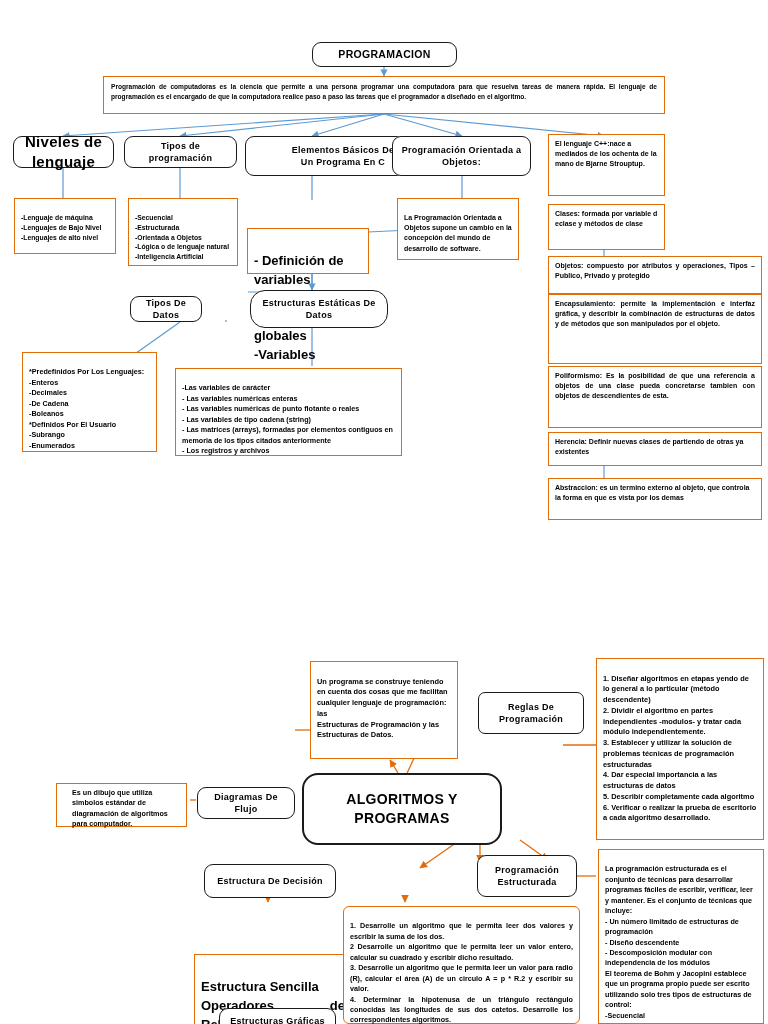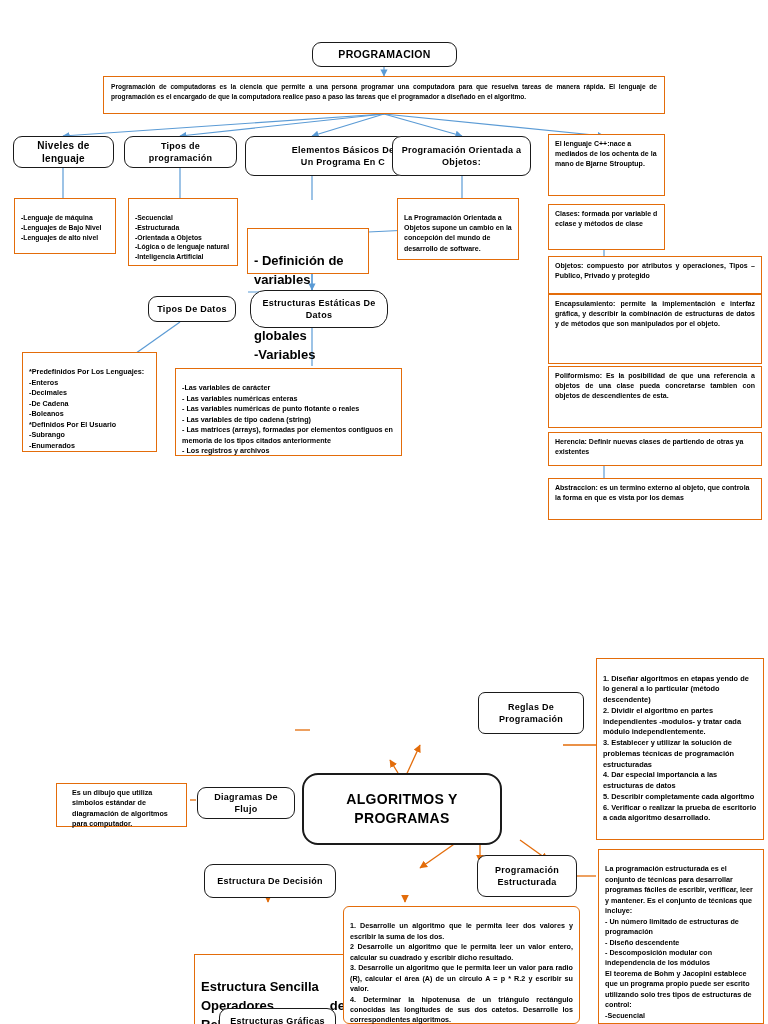--- a/index.html
+++ b/index.html
@@ -83,21 +83,21 @@
   </svg>
 
   <div class="node" style="left:312px;top:42px;width:145px;height:25px;font-size:10.5px;">
     <span>PROGRAMACION</span>
   </div>
 
   <div class="obox just" style="left:103px;top:76px;width:562px;height:38px;font-size:6.6px;padding:5px 7px;">
     <span>Programación de computadoras es la ciencia que permite a una persona programar una computadora para que resuelva tareas de manera rápida. El lenguaje de programación es el encargado de que la computadora realice paso a paso las tareas que el programador a diseñado en el algoritmo.</span>
   </div>
 
-  <div class="node" style="left:13px;top:136px;width:101px;height:32px;font-size:10px;">
+  <div class="node" style="left:13px;top:136px;width:101px;height:32px;font-size:15px;">
     <span>Niveles de lenguaje</span>
   </div>
   <div class="node" style="left:124px;top:136px;width:113px;height:32px;font-size:9px;">
     <span>Tipos de programación</span>
   </div>
   <div class="node" style="left:245px;top:136px;width:160px;height:40px;font-size:9px;padding-left:42px;">
     <span>Elementos Básicos De Un Programa En C</span>
   </div>
   <div class="node" style="left:392px;top:136px;width:139px;height:40px;font-size:9px;">
     <span>Programación Orientada a Objetos:</span>
@@ -140,21 +140,21 @@
   <div class="obox just" style="left:548px;top:366px;width:214px;height:62px;font-size:7px;">
     <span>Poliformismo: Es la posibilidad de que una referencia a objetos de una clase pueda concretarse tambien con objetos de descendientes de esta.</span>
   </div>
   <div class="obox" style="left:548px;top:432px;width:214px;height:34px;font-size:7px;">
     <span>Herencia: Definir nuevas clases de partiendo de otras ya existentes</span>
   </div>
   <div class="obox" style="left:548px;top:478px;width:214px;height:42px;font-size:7px;">
     <span>Abstraccion: es un termino externo al objeto, que controla la forma en que es vista por los demas</span>
   </div>
 
-  <div class="node" style="left:148px;top:296px;width:88px;height:26px;font-size:9px;">
+  <div class="node" style="left:130px;top:296px;width:72px;height:26px;font-size:9px;">
     <span>Tipos De Datos</span>
   </div>
   <div class="node" style="left:250px;top:290px;width:138px;height:38px;font-size:9px;border-radius:15px;">
     <span>Estructuras Estáticas De Datos</span>
   </div>
 
   <div class="obox" style="left:22px;top:352px;width:135px;height:100px;font-size:7.2px;white-space:pre-line;">
     <span>*Predefinidos Por Los Lenguajes:
 -Enteros
 -Decimales
@@ -166,20 +166,24 @@
   </div>
   <div class="obox" style="left:175px;top:368px;width:227px;height:88px;font-size:7.2px;white-space:pre-line;">
     <span>-Las variables de carácter
 - Las variables numéricas enteras
 - Las variables numéricas de punto flotante o reales
 - Las variables de tipo cadena (string)
 - Las matrices (arrays), formadas por elementos contiguos en memoria de los tipos citados anteriormente
 - Los registros y archivos</span>
   </div>
 
+  <div class="obox" style="left:310px;top:661px;width:148px;height:98px;font-size:7.4px;white-space:pre-line;">
+    <span>Un programa se construye teniendo en cuenta dos cosas que me facilitan cualquier lenguaje de programación: las
+Estructuras de Programación y las Estructuras de Datos.</span>
+  </div>
   <div class="node" style="left:478px;top:692px;width:106px;height:42px;font-size:9px;border-radius:7px;">
     <span>Reglas De Programación</span>
   </div>
   <div class="obox" style="left:596px;top:658px;width:168px;height:182px;font-size:7.4px;white-space:pre-line;">
     <span>1. Diseñar algoritmos en etapas yendo de lo general a lo particular (método descendente)
 2. Dividir el algoritmo en partes independientes -modulos- y tratar cada módulo independientemente.
 3. Establecer y utilizar la solución de problemas técnicas de programación estructuradas
 4. Dar especial importancia a las estructuras de datos
 5. Describir completamente cada algoritmo
 6. Verificar o realizar la prueba de escritorio a cada algoritmo desarrollado.</span>

